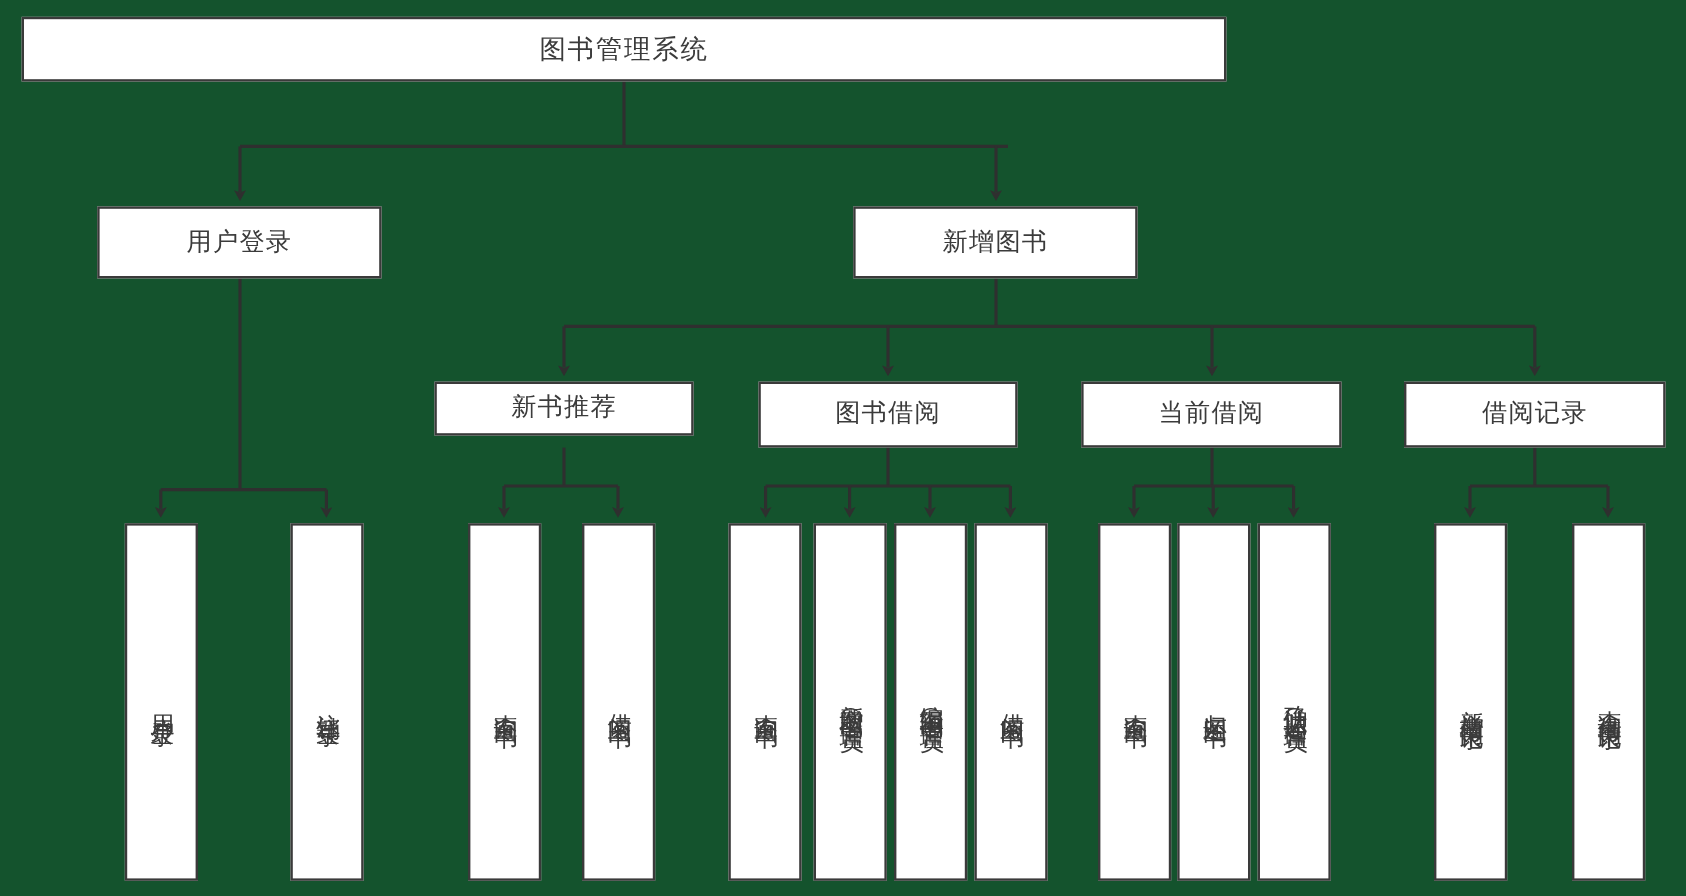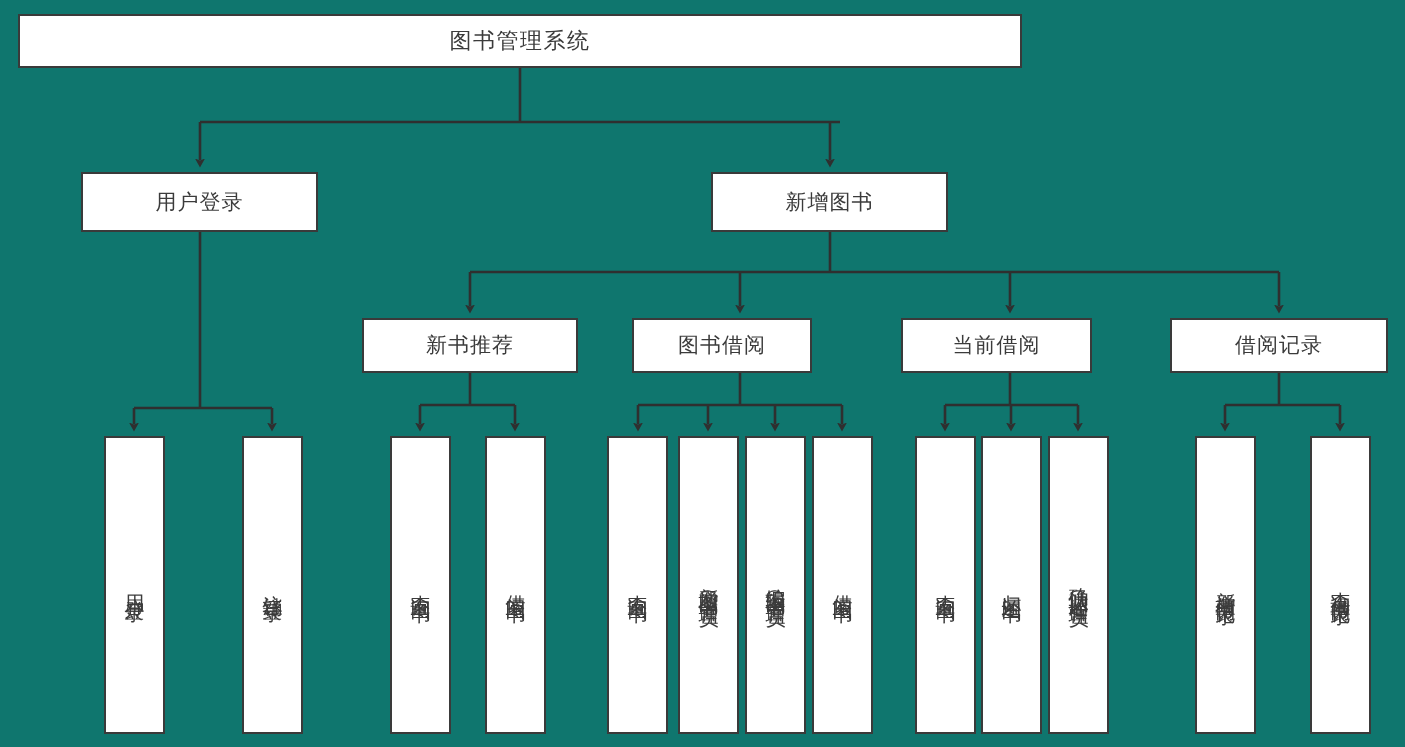--- a/index.html
+++ b/index.html
@@ -8,21 +8,21 @@
     padding: 0;
     background: #ffffff;
   }
   body {
     font-family: "Liberation Sans", "DejaVu Sans", sans-serif;
   }
   #diagram-root {
     position: relative;
     width: 1405px;
     height: 747px;
-    background: #0f766e;
+    background: #14532d;
     overflow: hidden;
   }
   svg#connector-layer {
     position: absolute;
     left: 0;
     top: 0;
     width: 1405px;
     height: 747px;
     pointer-events: none;
   }
@@ -137,27 +137,27 @@
     <span class="node-label">图书管理系统</span>
   </div>
 
   <div class="node-box node-h" style="left:81px; top:172px; width:237px; height:60px;">
     <span class="node-label">用户登录</span>
   </div>
   <div class="node-box node-h" style="left:711px; top:172px; width:237px; height:60px;">
     <span class="node-label">新增图书</span>
   </div>
 
-  <div class="node-box node-h" style="left:362px; top:318px; width:216px; height:55px;">
+  <div class="node-box node-h" style="left:362px; top:318px; width:216px; height:45px;">
     <span class="node-label">新书推荐</span>
   </div>
-  <div class="node-box node-h" style="left:632px; top:318px; width:180px; height:55px;">
+  <div class="node-box node-h" style="left:632px; top:318px; width:216px; height:55px;">
     <span class="node-label">图书借阅</span>
   </div>
-  <div class="node-box node-h" style="left:901px; top:318px; width:191px; height:55px;">
+  <div class="node-box node-h" style="left:901px; top:318px; width:217px; height:55px;">
     <span class="node-label">当前借阅</span>
   </div>
   <div class="node-box node-h" style="left:1170px; top:318px; width:218px; height:55px;">
     <span class="node-label">借阅记录</span>
   </div>
 
   <div class="node-box node-v" style="left:104px; top:436px; width:61px; height:298px;">
     <span class="node-label">用户登录</span>
   </div>
   <div class="node-box node-v" style="left:242px; top:436px; width:61px; height:298px;">

